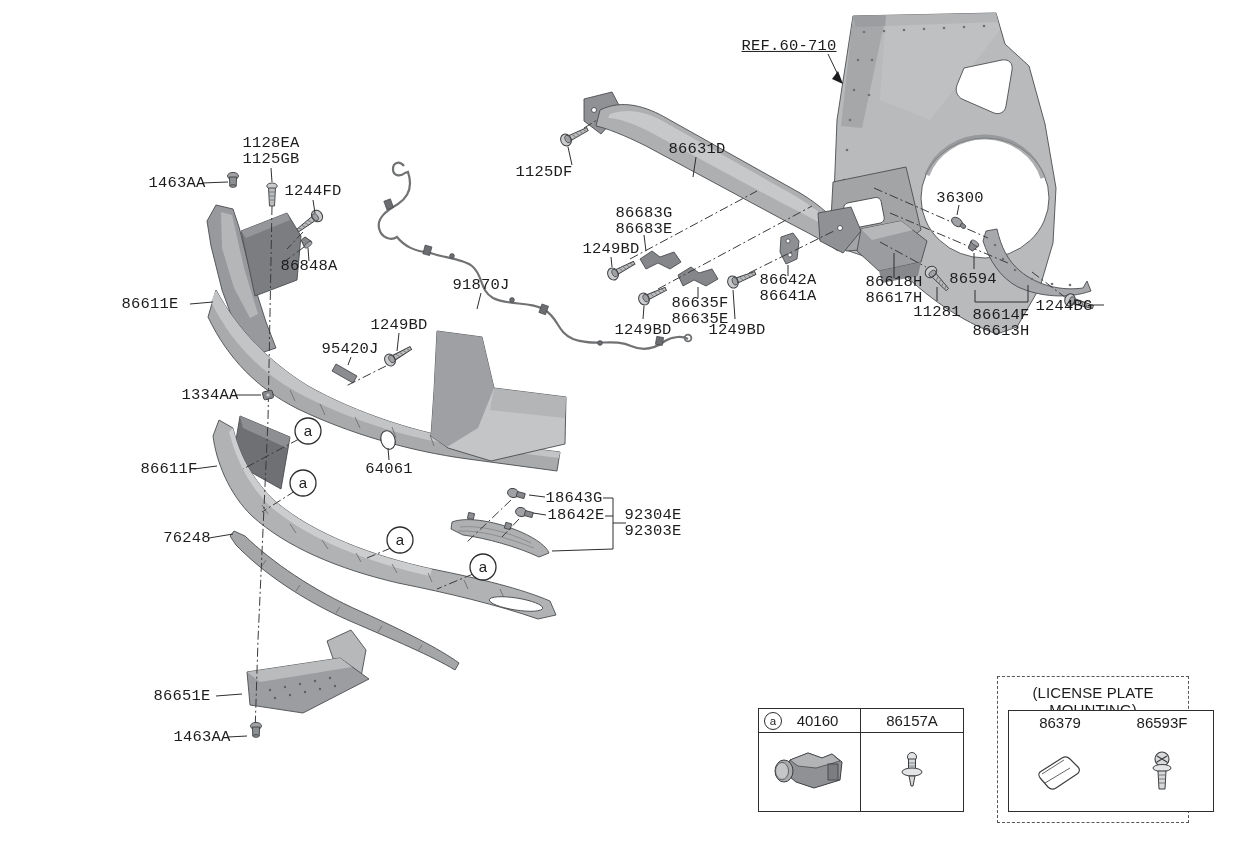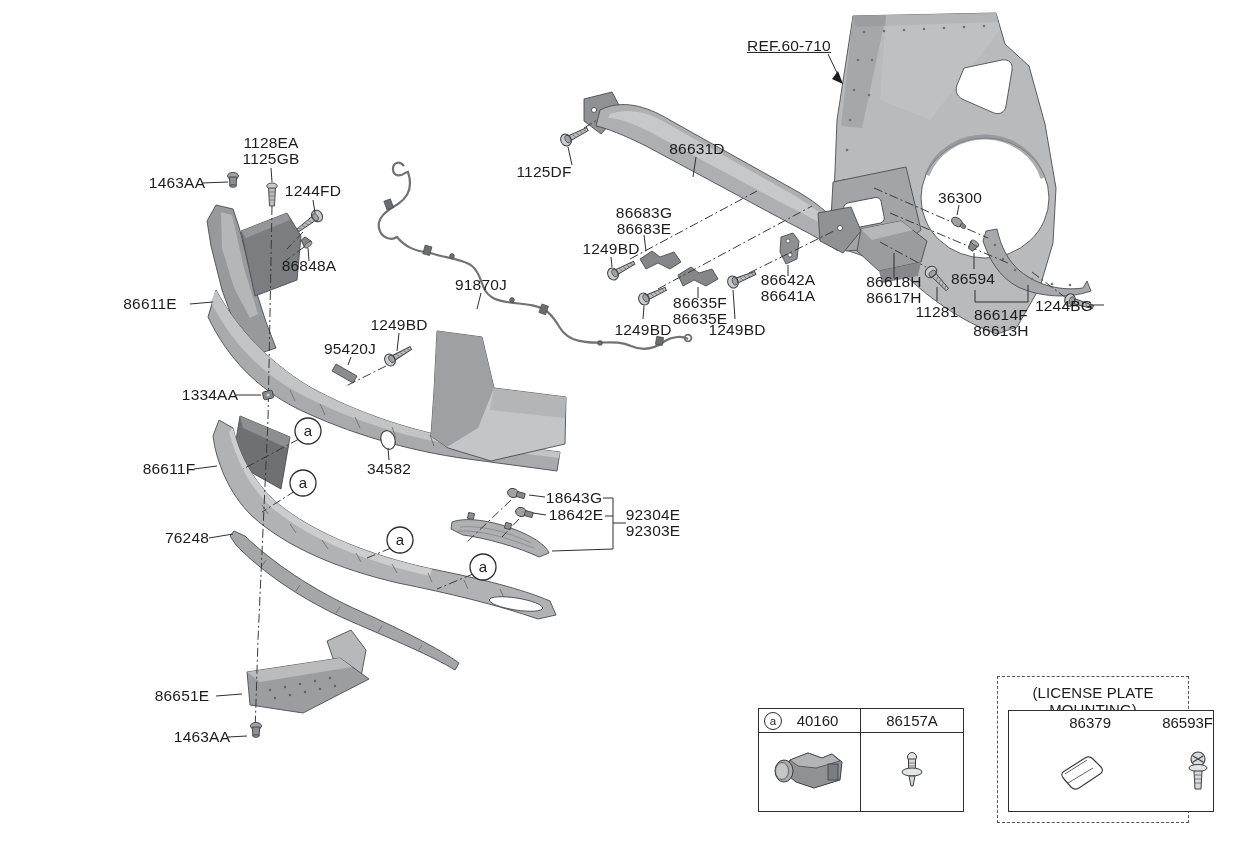--- a/index.html
+++ b/index.html
@@ -1,20 +1,20 @@
 <!DOCTYPE html>
 <html><head>
 <meta charset="utf-8">
 <style>
   html,body{margin:0;padding:0;background:#fff;}
   #stage{position:relative;width:1240px;height:848px;background:#ffffff;
          font-family:"Liberation Sans",sans-serif;overflow:hidden;}
   #art{position:absolute;left:0;top:0;}
   .lbl{position:absolute;transform:translate(-50%,-50%);font-size:15.5px;line-height:1.04;
-       color:#1c1c1e;white-space:pre-line;text-align:center;letter-spacing:.2px;}
+       color:#1c1c1e;white-space:pre-line;text-align:left;letter-spacing:.2px;font-family:Liberation Mono, monospace;}
   .ref{text-decoration:underline;cursor:pointer;}
   .pt{stroke:#4b4d4f;stroke-width:.9;}
   .ld{stroke:#2e2e30;stroke-width:1;fill:none;}
   .dd{stroke:#3a3a3c;stroke-width:1;fill:none;stroke-dasharray:9 3 2 3;}
   .tick{stroke:#6f7173;stroke-width:.9;fill:none;}
   .co-t{font-size:15px;fill:#1c1c1e;font-family:"Liberation Sans",sans-serif;}
   
   .ptable{position:absolute;left:758px;top:708px;width:206px;height:104px;background:#fff;
           border:1.4px solid #2e2e30;display:grid;grid-template-columns:1fr 1fr;grid-template-rows:24px 1fr;
           box-sizing:border-box;}
@@ -26,21 +26,21 @@
           border-radius:50%;font-size:11.5px;display:flex;align-items:center;justify-content:center;
           color:#1c1c1e;background:#fff;}
   .hdr-pad{padding-left:16px;}
   .lp-box{position:absolute;left:997px;top:676px;width:192px;height:147px;border:1.6px dashed #55565a;
           background:#fff;box-sizing:border-box;}
   .lp-title{position:absolute;left:0;right:0;top:7px;text-align:center;font-size:15px;color:#1c1c1e;
           letter-spacing:.1px;}
   .lp-table{position:absolute;left:10px;top:33px;width:206px;height:102px;border:1.4px solid #2e2e30;
           display:grid;grid-template-columns:1fr 1fr;grid-template-rows:23px 1fr;box-sizing:border-box;
           background:#fff;}
-  .lp-table .cell{display:flex;align-items:center;justify-content:flex-end;font-size:15px;color:#1c1c1e;
+  .lp-table .cell{display:flex;align-items:center;justify-content:center;font-size:15px;color:#1c1c1e;
           box-sizing:border-box;}
 </style>
 </head>
 <body>
 
 <div id="stage">
 
 <svg id="art" width="1240" height="848" viewBox="0 0 1240 848">
   <defs>
     <g id="scr">
@@ -349,21 +349,21 @@
 1125GB</div>
 <div class="lbl" style="left:177px;top:183px">1463AA</div>
 <div class="lbl" style="left:313px;top:191px">1244FD</div>
 <div class="lbl" style="left:309px;top:266px">86848A</div>
 <div class="lbl" style="left:150px;top:304px">86611E</div>
 <div class="lbl" style="left:481px;top:285px">91870J</div>
 <div class="lbl" style="left:399px;top:325px">1249BD</div>
 <div class="lbl" style="left:350px;top:349px">95420J</div>
 <div class="lbl" style="left:210px;top:395px">1334AA</div>
 <div class="lbl" style="left:169px;top:469px">86611F</div>
-<div class="lbl" style="left:389px;top:469px">34582</div>
+<div class="lbl" style="left:389px;top:469px">64061</div>
 <div class="lbl" style="left:187px;top:538px">76248</div>
 <div class="lbl" style="left:182px;top:696px">86651E</div>
 <div class="lbl" style="left:202px;top:737px">1463AA</div>
 <div class="lbl" style="left:574px;top:498px">18643G</div>
 <div class="lbl" style="left:576px;top:515px">18642E</div>
 <div class="lbl" style="left:653px;top:523px">92304E
 92303E</div>
 <div class="lbl" style="left:544px;top:172px">1125DF</div>
 <div class="lbl" style="left:697px;top:149px">86631D</div>
 <div class="lbl" style="left:644px;top:221px">86683G

